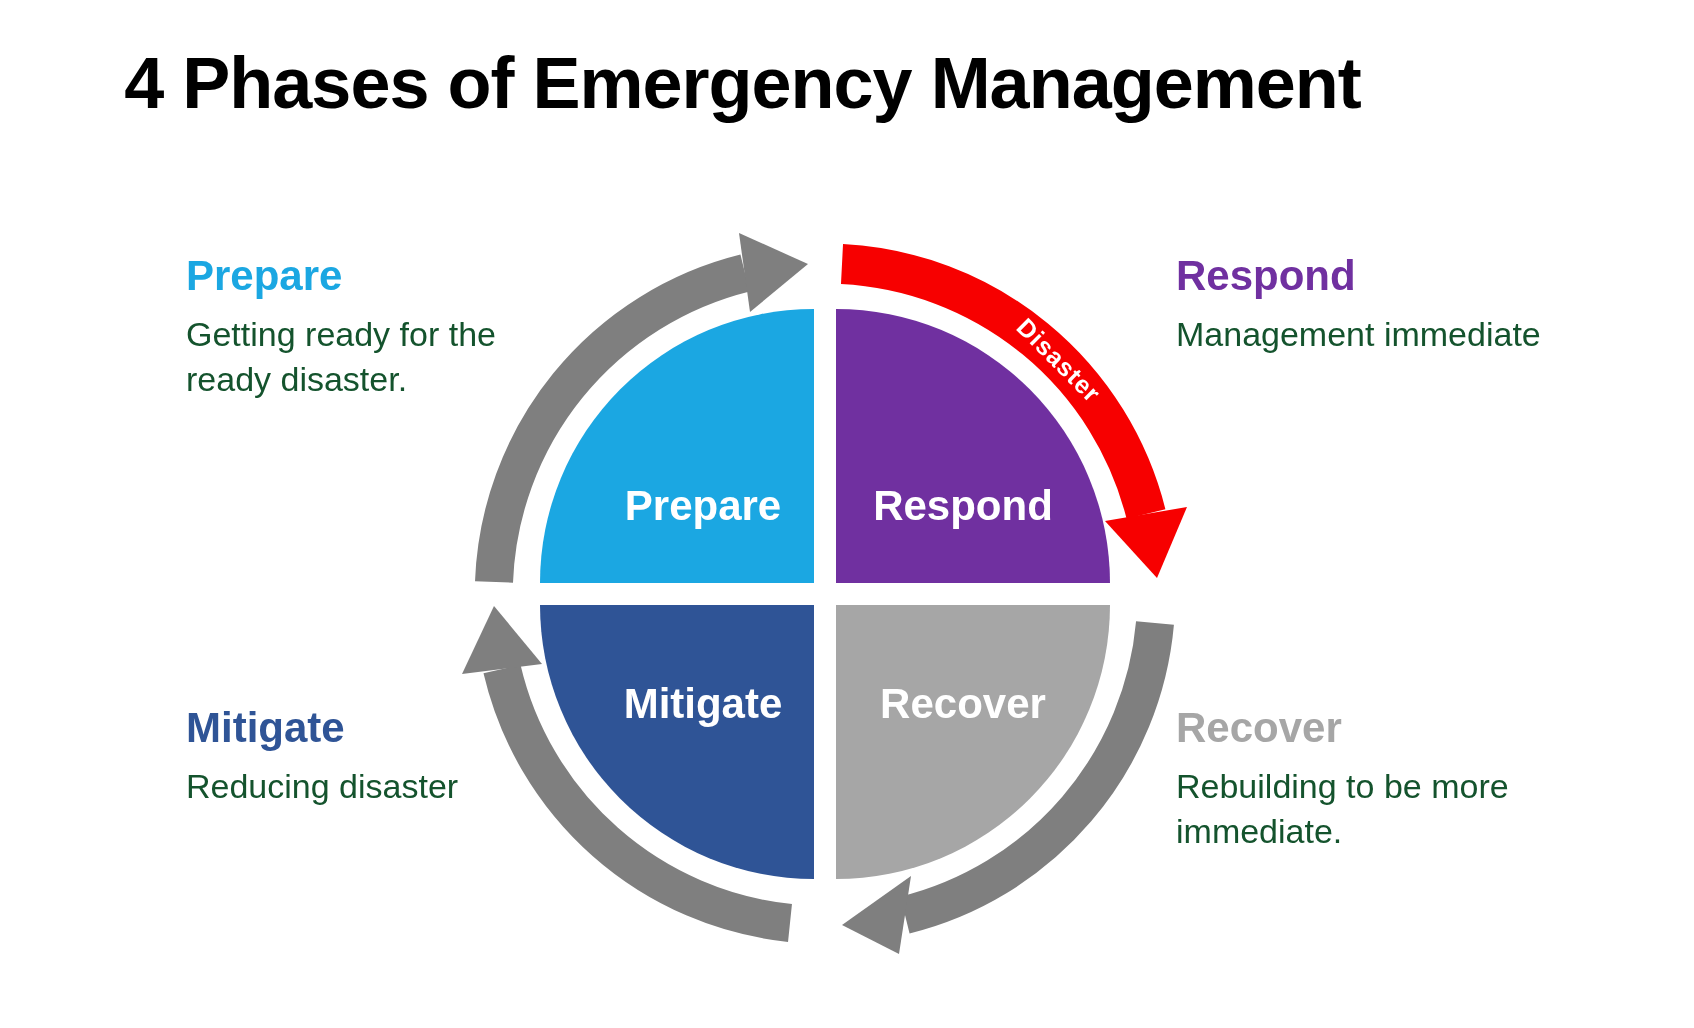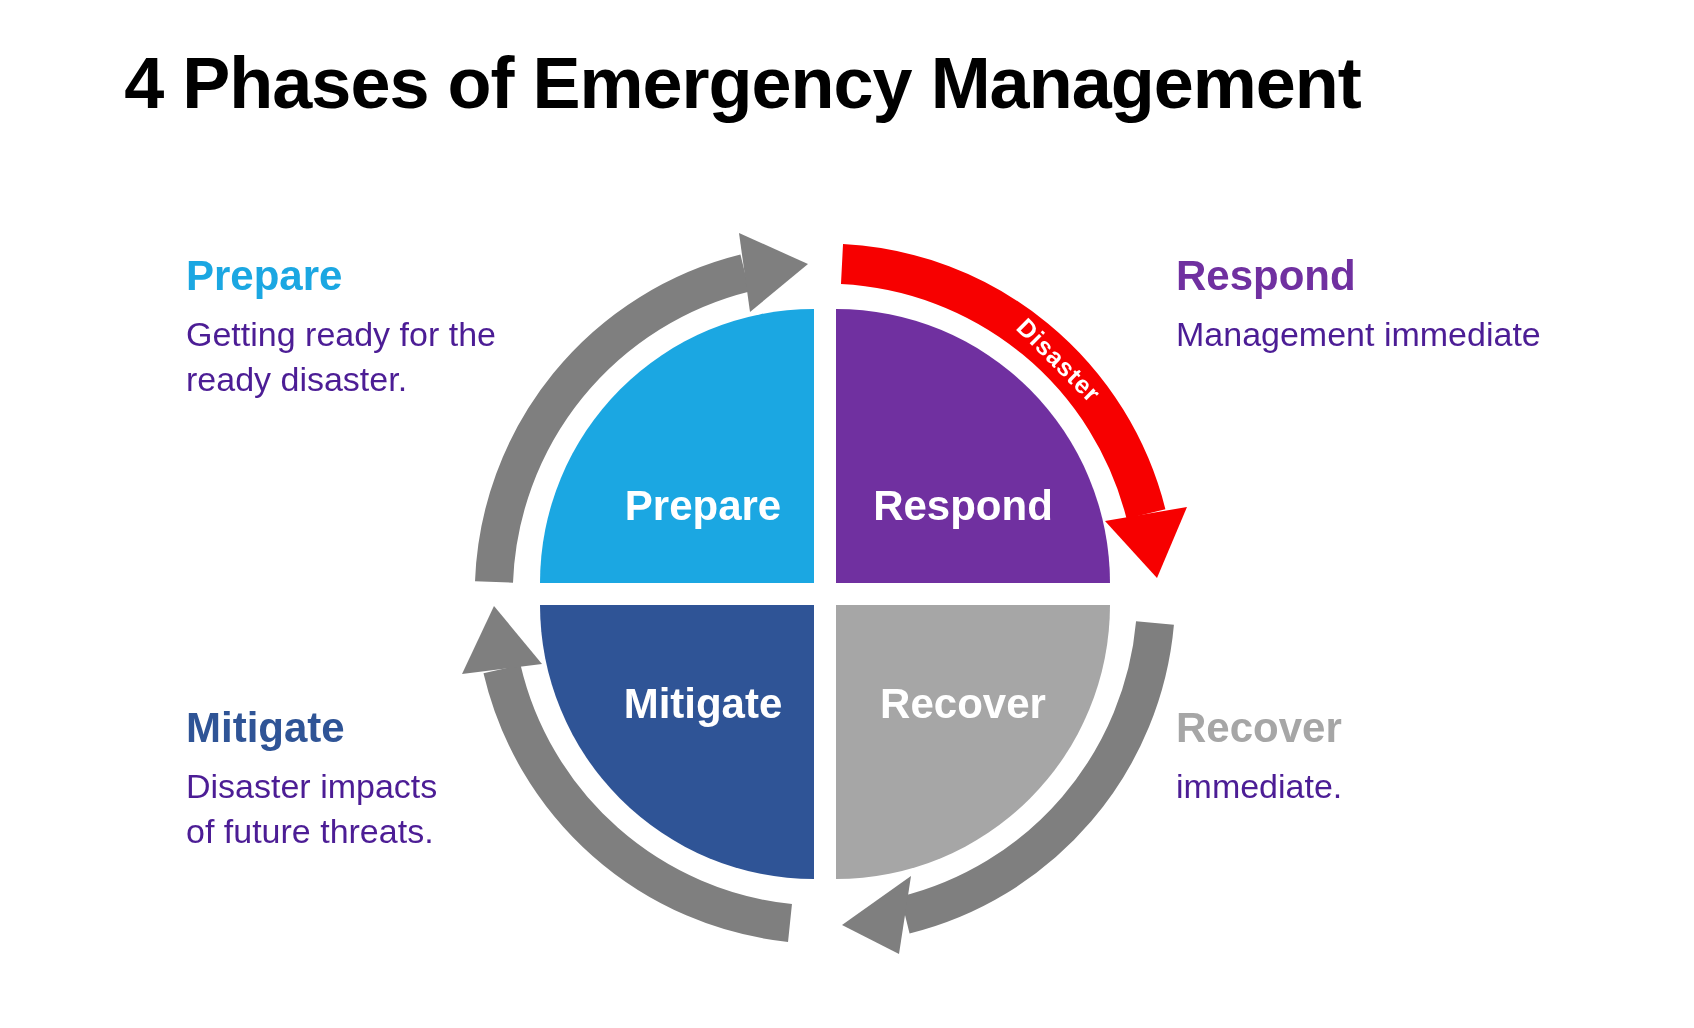--- a/index.html
+++ b/index.html
@@ -49,21 +49,21 @@
     margin-bottom: 12px;
     white-space: nowrap;
   }
   .c-prepare  { color: #1BA7E2; }
   .c-respond  { color: #7030A0; }
   .c-mitigate { color: #2F5496; }
   .c-recover  { color: #A6A6A6; }
   .note-line {
     font-size: 34px;
     line-height: 45px;
-    color: #4c1d95;
+    color: #14532d;
     white-space: nowrap;
   }
 </style>
 </head>
 <body>
 
 <div class="stage">
 
   <div class="page-title">4 Phases of Emergency Management</div>
 
@@ -99,22 +99,22 @@
     <div class="note-line">ready disaster.</div>
   </div>
 
   <div class="note note-tr">
     <div class="note-heading c-respond">Respond</div>
     <div class="note-line">Management immediate</div>
   </div>
 
   <div class="note note-bl">
     <div class="note-heading c-mitigate">Mitigate</div>
-    <div class="note-line">Disaster impacts</div>
-    <div class="note-line">of future threats.</div>
+    <div class="note-line">Reducing disaster</div>
   </div>
 
   <div class="note note-br">
     <div class="note-heading c-recover">Recover</div>
+    <div class="note-line">Rebuilding to be more</div>
     <div class="note-line">immediate.</div>
   </div>
 
 </div>
 
 </body></html>

